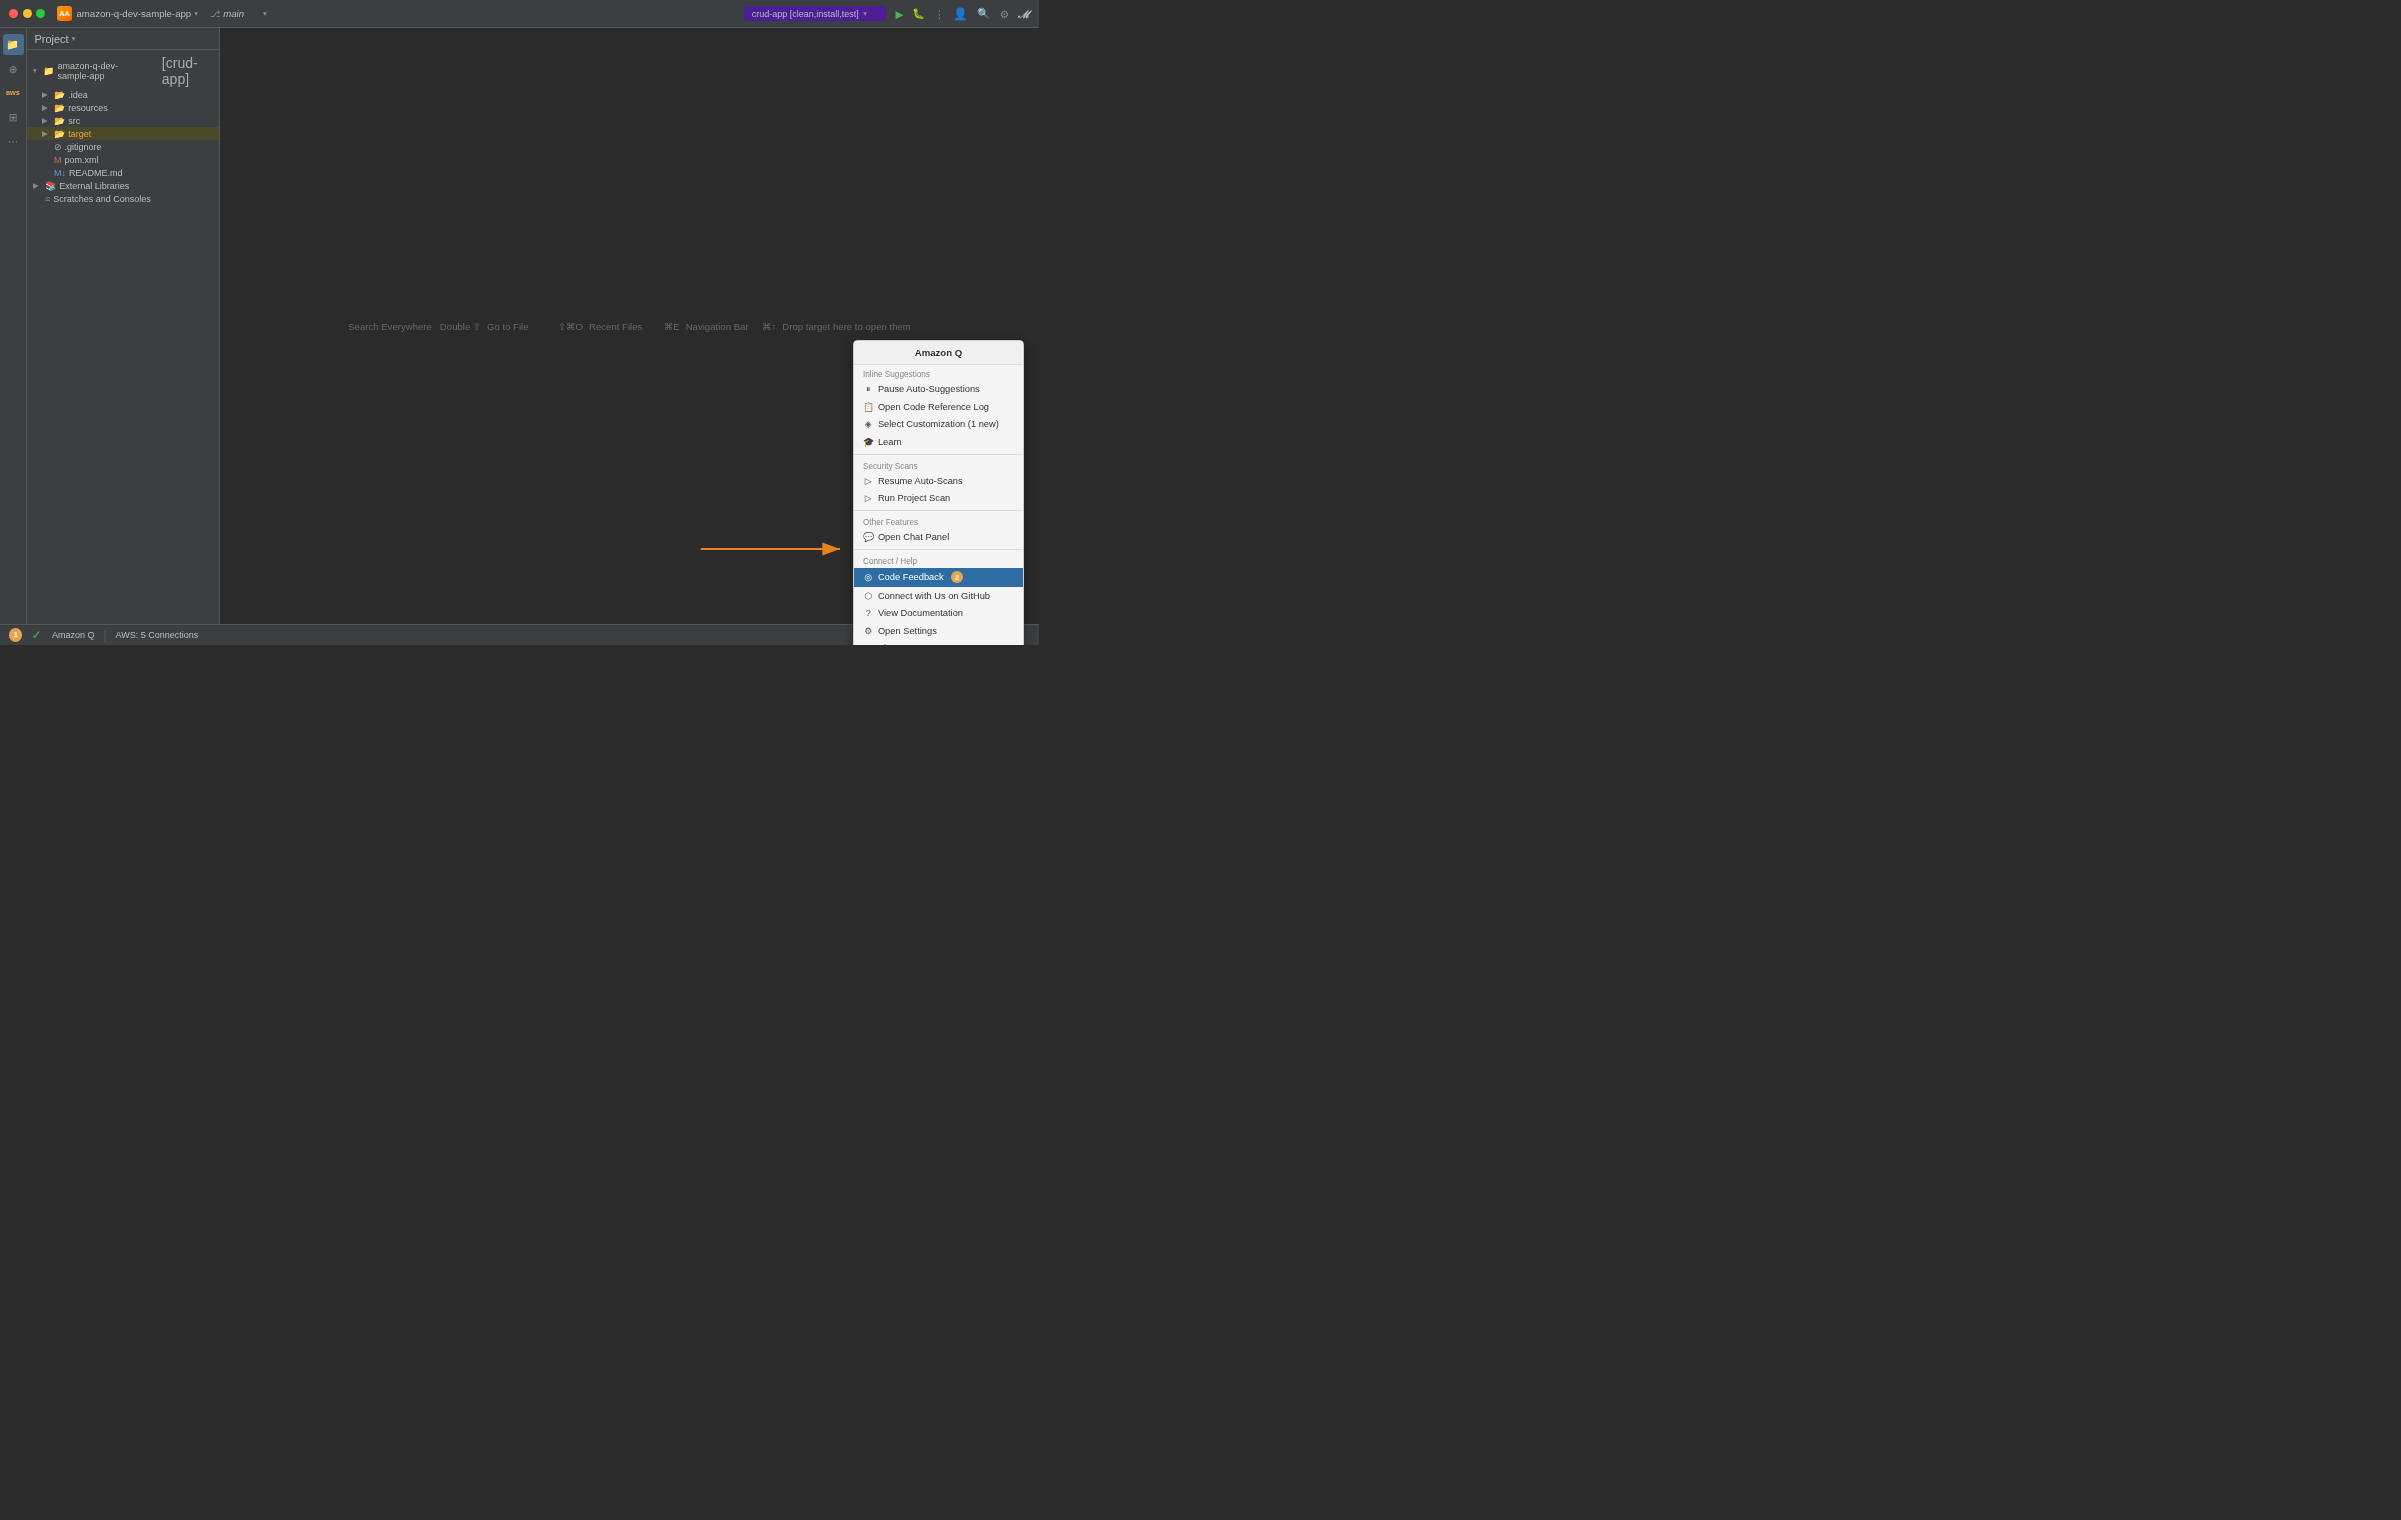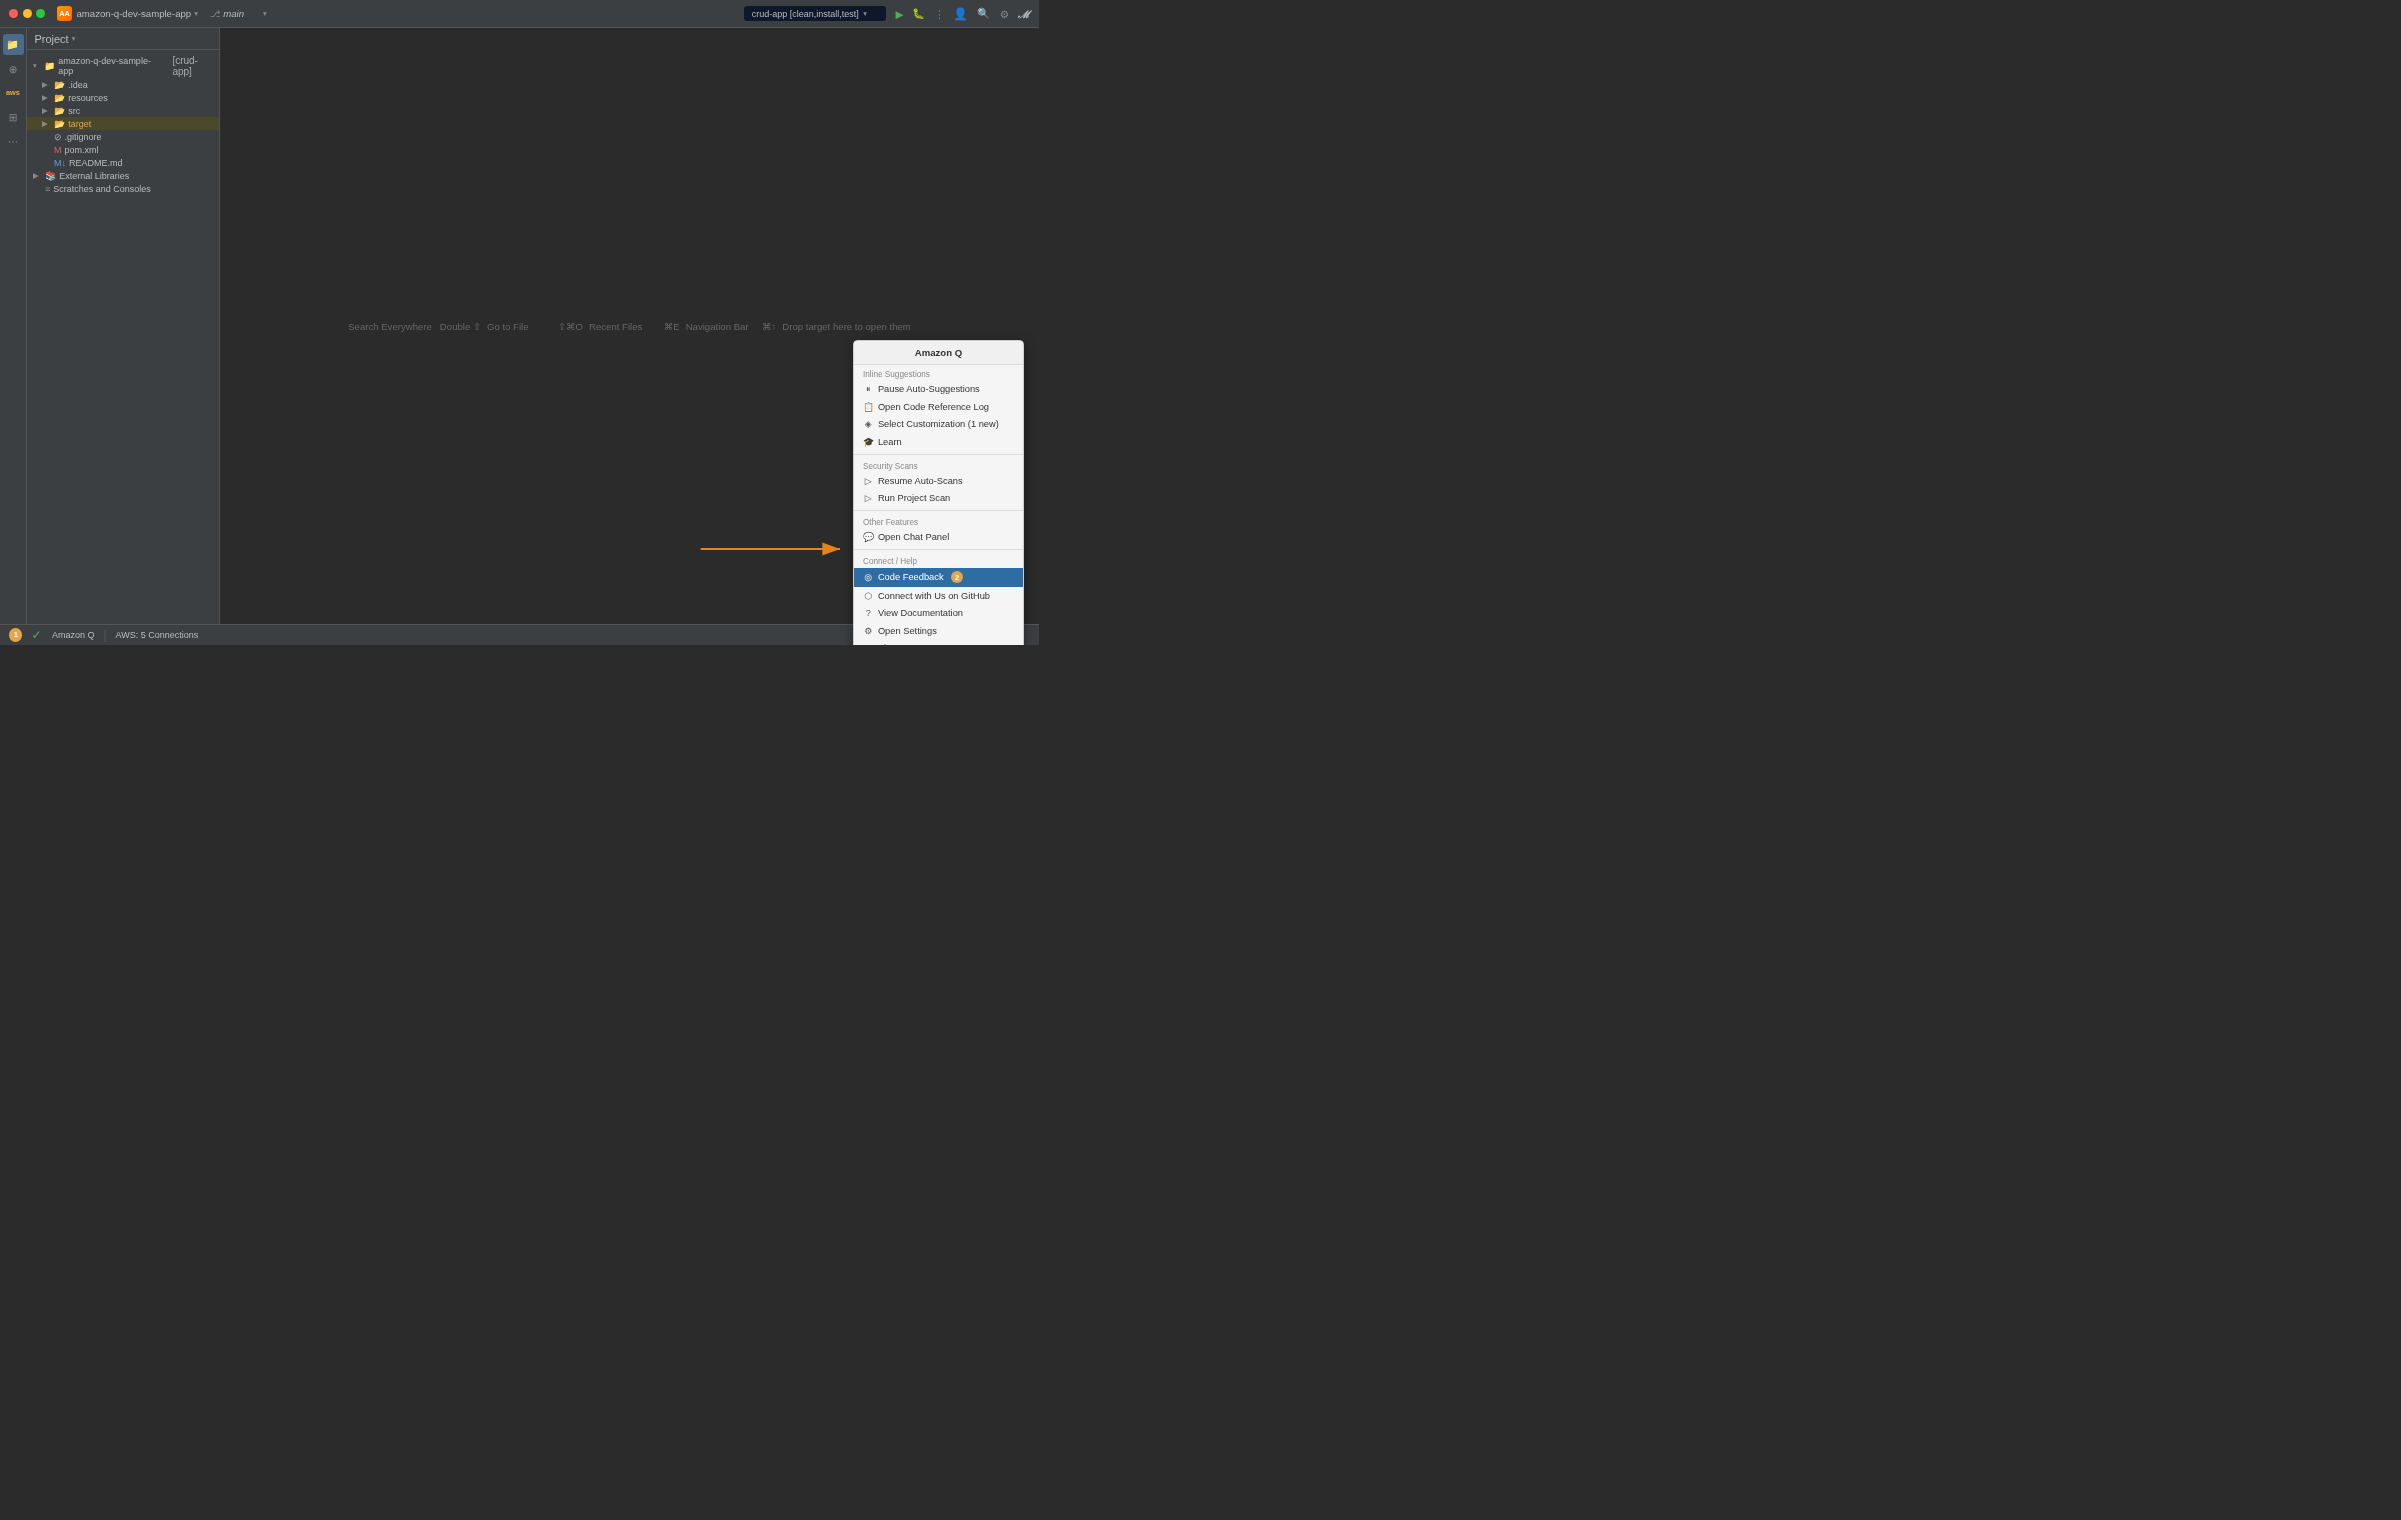--- a/index.html
+++ b/index.html
@@ -74,21 +74,21 @@
     .titlebar-right {
       margin-left: auto;
       display: flex;
       align-items: center;
       gap: 9px;
     }
     .build-config {
       display: flex;
       align-items: center;
       gap: 4.5px;
-      background: #0f172a;
+      background: #4c1d95;
       padding: 2.2px 7.4px;
       border-radius: 3px;
     }
     .build-label {
       color: #bbb;
       font-size: 9px;
     }
     .build-icon {
       color: #4caf50;
       font-size: 10.4px;
@@ -370,21 +370,21 @@
     <div class="project-header">
       <span class="project-title">Project</span>
       <span class="project-chevron">▾</span>
     </div>
     <div class="tree">
 
       <div class="tree-item">
         <span class="tree-arrow">▾</span>
         <span class="tree-icon folder-icon">📁</span>
         <span>amazon-q-dev-sample-app</span>
-        <span style="color:#aaa; font-size:10px; margin-left:14px;">[crud-app]</span>
+        <span style="color:#aaa; font-size:14px; margin-left:14px;">[crud-app]</span>
       </div>
 
       <div class="tree-item indent1">
         <span class="tree-arrow">▶</span>
         <span class="tree-icon idea-icon">📂</span>
         <span>.idea</span>
       </div>
 
       <div class="tree-item indent1">
         <span class="tree-arrow">▶</span>

